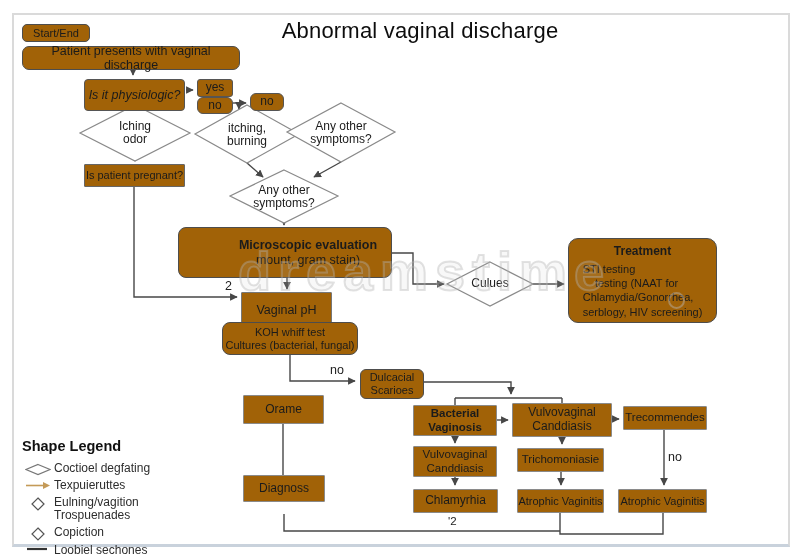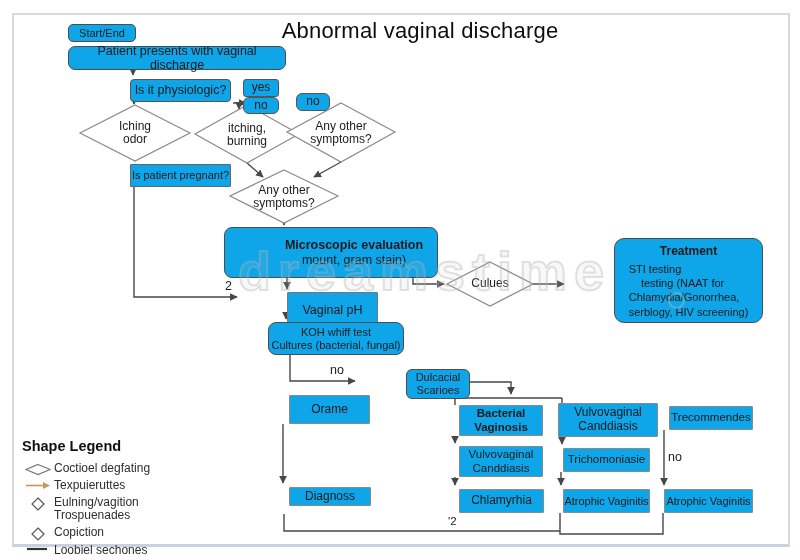--- a/index.html
+++ b/index.html
@@ -3,23 +3,23 @@
 <meta charset="utf-8">
 <style>
   html,body{margin:0;padding:0;background:#ffffff;}
   body{font-family:"Liberation Sans", sans-serif;}
   .stage{position:relative;width:800px;height:560px;background:#fff;overflow:hidden;}
   .panel{position:absolute;left:12px;top:13px;width:774px;height:529px;
          border:2px solid #dadada;border-bottom:3px solid #c9d2dc;background:#fff;}
   .title{position:absolute;left:60px;top:18px;width:720px;text-align:center;
          font-size:22px;font-weight:normal;color:#0d0d0d;letter-spacing:.2px;}
   svg.wires{position:absolute;left:0;top:0;width:800px;height:560px;}
-  .node{position:absolute;background:#0ea5e9;border:1.3px solid #6b6b6b;color:#1b1b1b;
+  .node{position:absolute;background:#a16207;border:1.3px solid #6b6b6b;color:#1b1b1b;
         display:flex;align-items:center;justify-content:center;text-align:center;
-        font-size:12px;line-height:1.15;box-sizing:border-box;margin-left:46px;}
+        font-size:12px;line-height:1.15;box-sizing:border-box;}
   .rounded{border-radius:7px;border-color:#4d4d4d;}
   .soft{border-radius:4px;border-color:#555;}
   .plain{border-radius:1px;border-color:#8a8a8a;}
   .multiline{white-space:pre-line;}
   .dlabel{position:absolute;display:flex;align-items:center;justify-content:center;
           text-align:center;font-size:12px;line-height:1.12;color:#1b1b1b;white-space:pre-line;}
   .elabel{position:absolute;font-size:12.5px;color:#222;}
   .treat{align-items:flex-start;justify-content:flex-start;flex-direction:column;
          text-align:left;padding:6px 8px;border-radius:10px;}
   .treat .t1{font-weight:bold;font-size:12px;margin-bottom:3px;}
@@ -84,21 +84,21 @@
       <polygon points="341,103 395,132 341,162 287,132"></polygon>
       <polygon points="284,170 338,196 284,223 230,196"></polygon>
       <polygon points="490,262 533,284 490,306 447,284"></polygon>
     </g>
   </svg>
 
   <div class="title">Abnormal vaginal discharge</div>
 
   <div class="node rounded" style="left:22px;top:24px;width:68px;height:18px;font-size:11px;border-radius:5px;">Start/End</div>
   <div class="node rounded" style="left:22px;top:46px;width:218px;height:24px;font-size:12.5px;">Patient presents with vaginal discharge</div>
-  <div class="node soft" style="left:84px;top:79px;width:101px;height:23px;font-size:12.5px;">Is it physiologic?</div>
+  <div class="node soft" style="left:84px;top:79px;width:101px;height:32px;font-size:12.5px;font-style:italic;">Is it physiologic?</div>
   <div class="node soft" style="left:197px;top:79px;width:36px;height:18px;border-radius:3px;">yes</div>
   <div class="node soft" style="left:197px;top:97px;width:36px;height:17px;border-radius:6px;">no</div>
   <div class="node soft" style="left:250px;top:93px;width:34px;height:18px;border-radius:6px;">no</div>
   <div class="node plain" style="left:84px;top:164px;width:101px;height:23px;font-size:11px;border-color:#666;">Is patient pregnant?</div>
 
   <div class="dlabel" style="left:95px;top:119px;width:80px;height:28px;">Iching
 odor</div>
   <div class="dlabel" style="left:207px;top:120px;width:80px;height:30px;">itching,
 burning</div>
   <div class="dlabel" style="left:301px;top:118px;width:80px;height:30px;">Any other
@@ -126,21 +126,21 @@
 
   <div class="node plain" style="left:243px;top:395px;width:81px;height:29px;">Orame</div>
   <div class="node plain multiline" style="left:413px;top:405px;width:84px;height:31px;font-size:11.5px;font-weight:bold;">Bacterial
 Vaginosis</div>
   <div class="node plain multiline" style="left:512px;top:403px;width:100px;height:34px;">Vulvovaginal
 Canddiasis</div>
   <div class="node plain" style="left:623px;top:406px;width:84px;height:24px;font-size:11.5px;">Trecommendes</div>
   <div class="node plain multiline" style="left:413px;top:446px;width:84px;height:31px;font-size:11.5px;">Vulvovaginal
 Canddiasis</div>
   <div class="node plain" style="left:517px;top:448px;width:87px;height:24px;font-size:11.5px;">Trichomoniasie</div>
-  <div class="node plain" style="left:243px;top:487px;width:82px;height:19px;text-align:right;">Diagnoss</div>
+  <div class="node plain" style="left:243px;top:475px;width:82px;height:27px;text-align:right;">Diagnoss</div>
   <div class="node plain" style="left:413px;top:489px;width:85px;height:24px;">Chlamyrhia</div>
   <div class="node plain" style="left:517px;top:489px;width:87px;height:24px;font-size:11px;">Atrophic Vaginitis</div>
   <div class="node plain" style="left:618px;top:489px;width:89px;height:24px;font-size:11px;">Atrophic Vaginitis</div>
 
   <div class="elabel" style="left:214px;top:279px;width:18px;text-align:right;">2</div>
   <div class="elabel" style="left:330px;top:363px;">no</div>
   <div class="elabel" style="left:668px;top:450px;">no</div>
   <div class="elabel" style="left:448px;top:515px;font-size:11.5px;">'2</div>
 
   <div class="legend">

